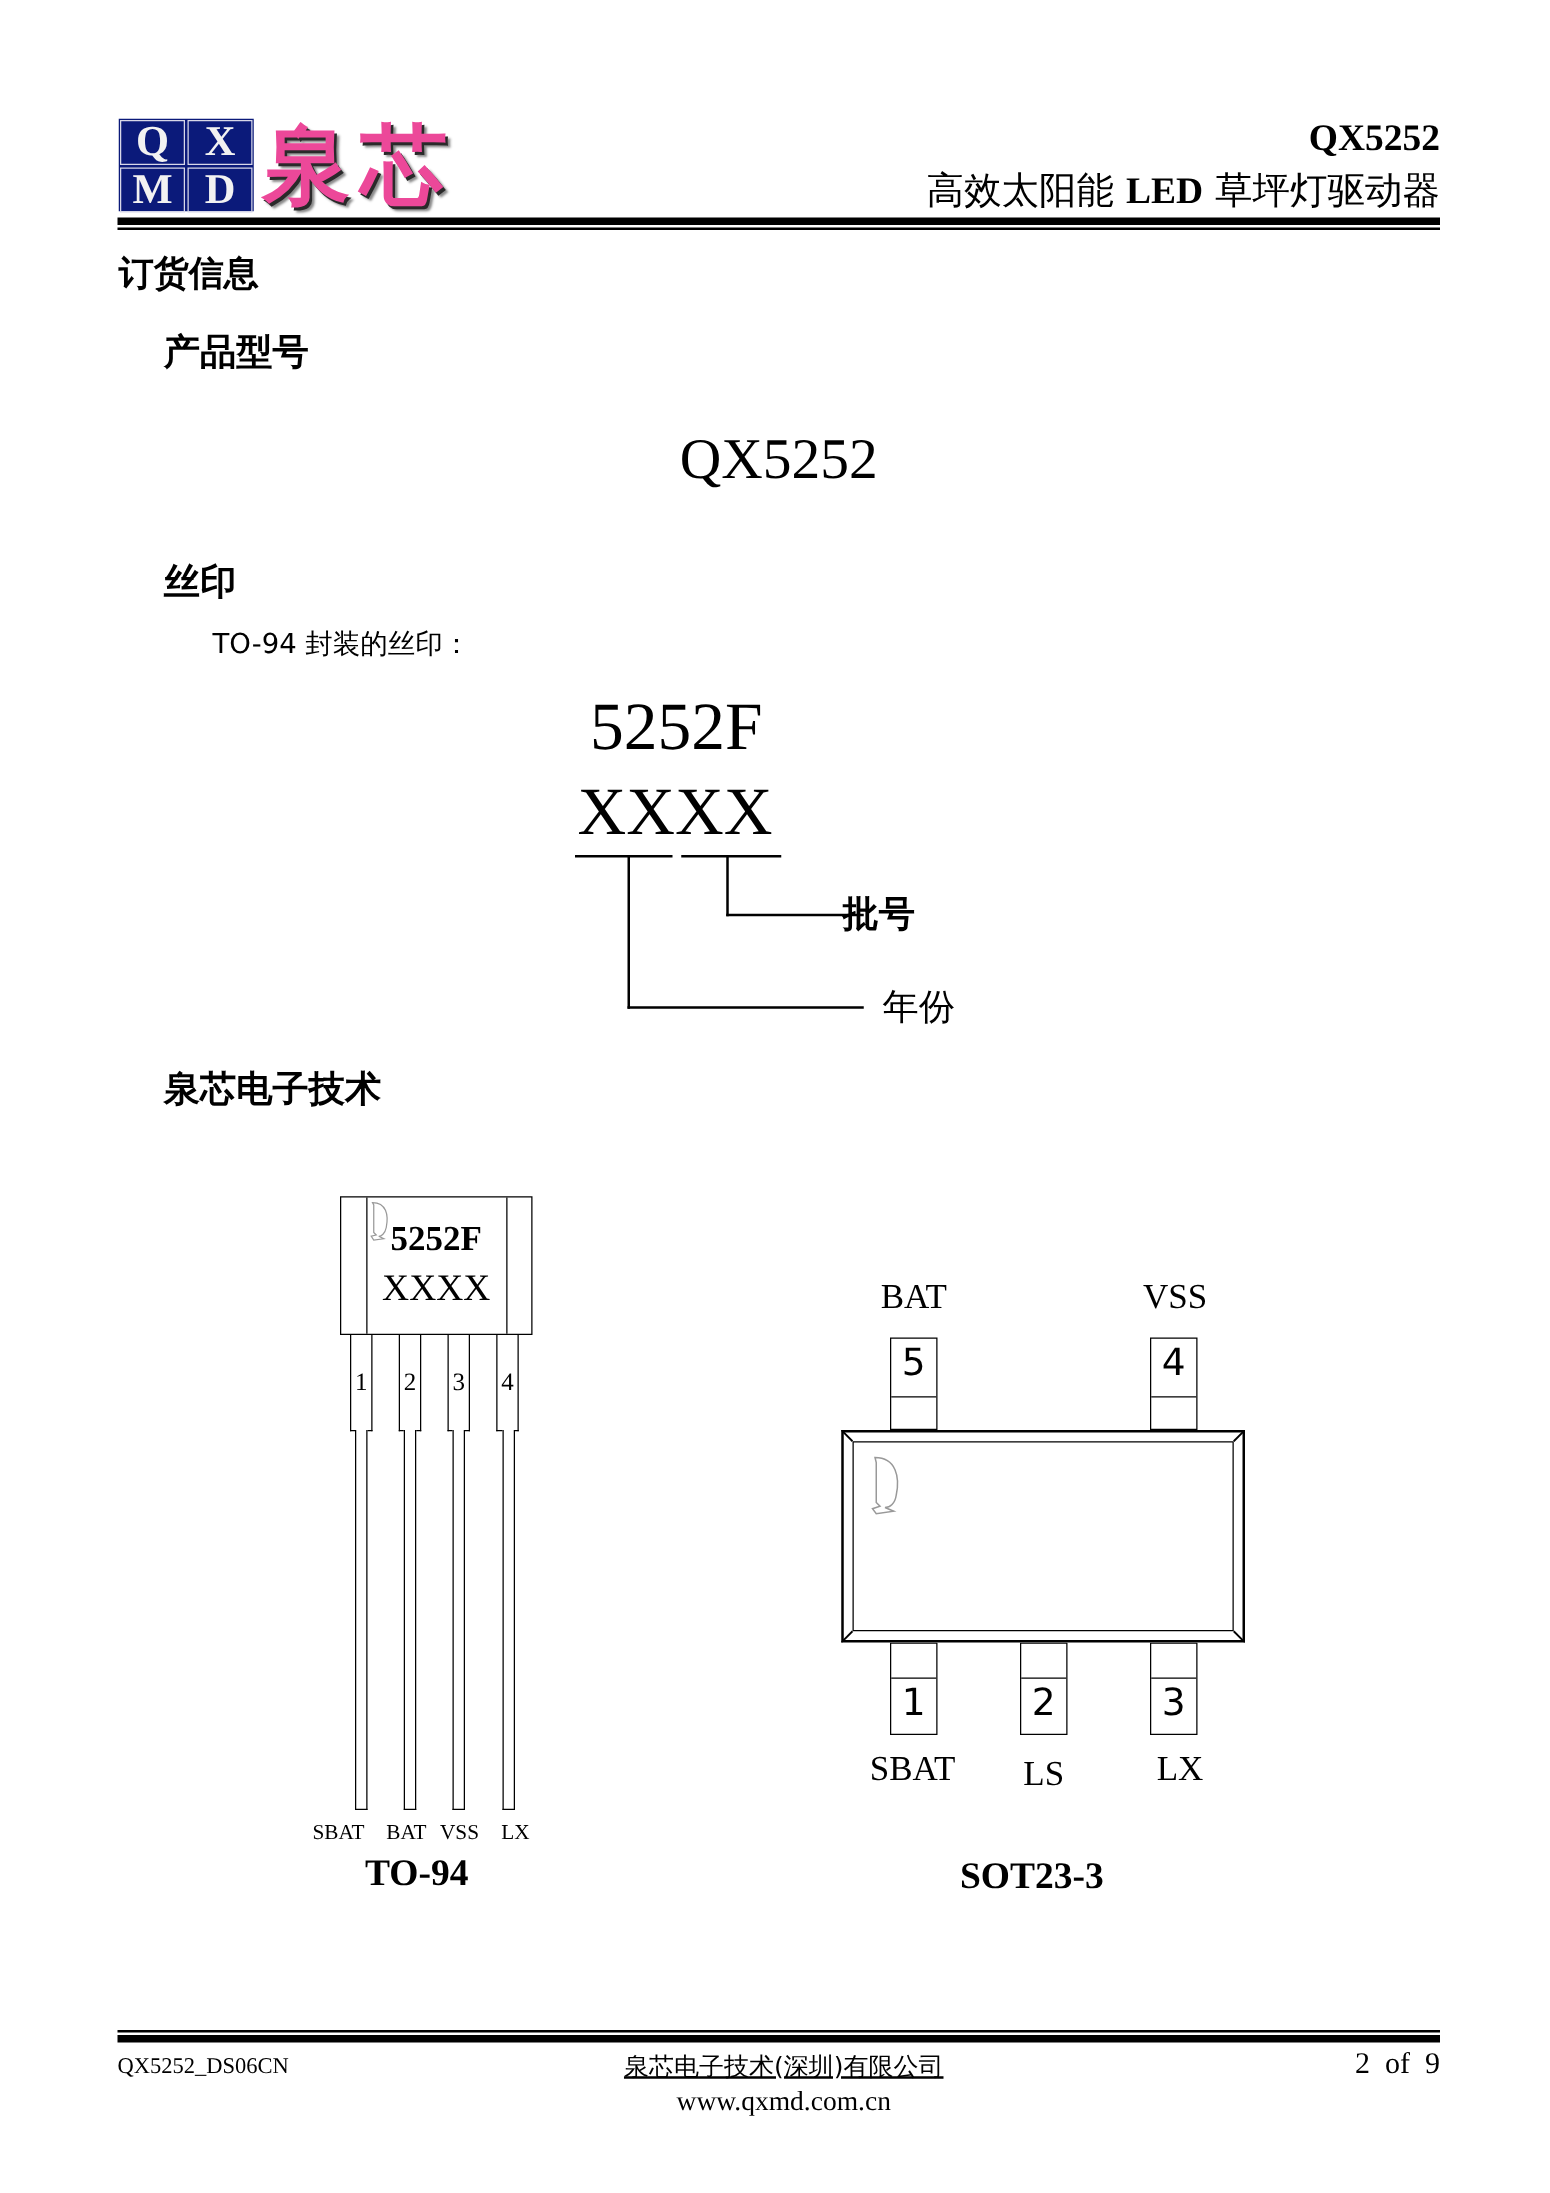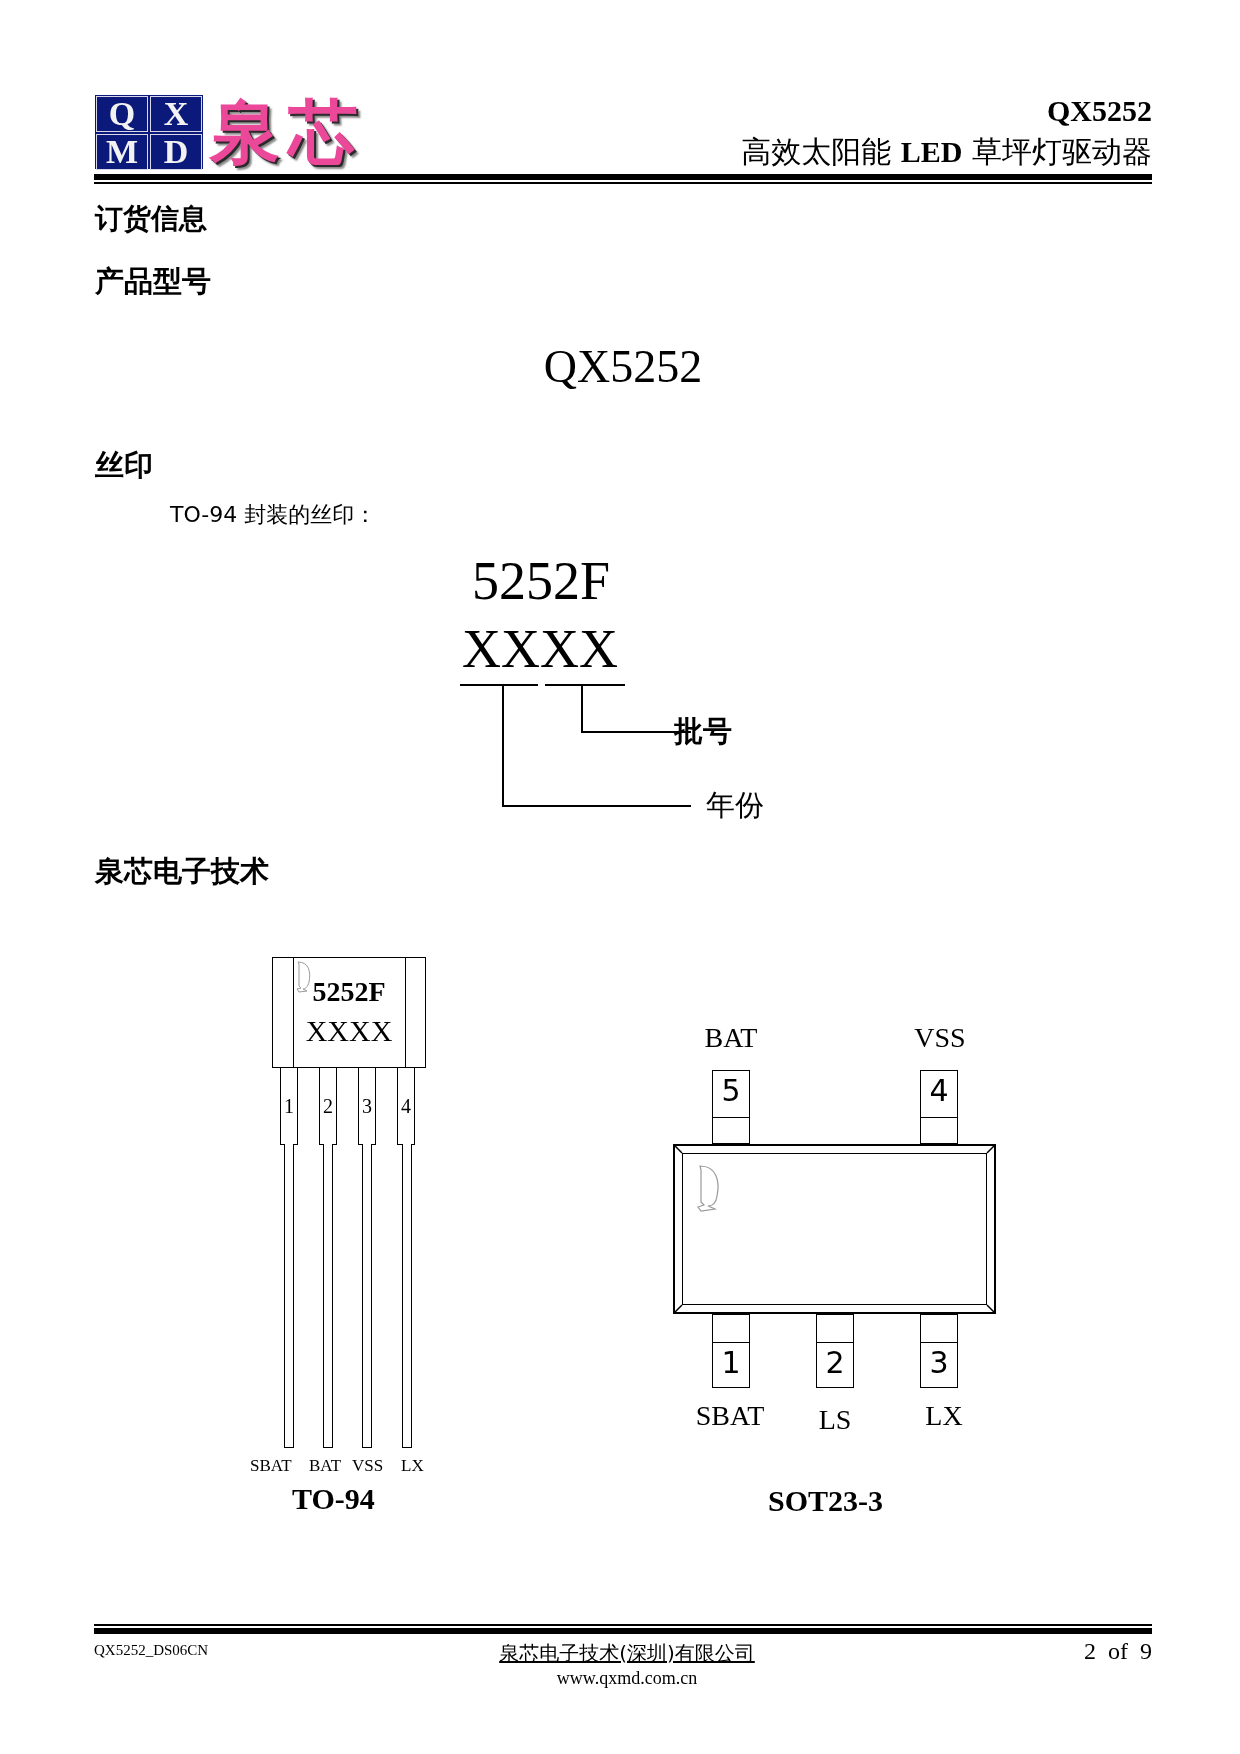--- a/index.html
+++ b/index.html
@@ -13,44 +13,44 @@
   .logo-cell { flex:1; display:flex; align-items:center; justify-content:center; color:#f2f2f2; font-weight:bold; font-size:34px; font-family:"Liberation Serif",serif; border:1px solid #d8d8e8; margin:1px; line-height:1; }
   .logo-cn { left:210px; top:92px; font-size:70px; font-weight:bold; color:#ec4899; letter-spacing:8px; line-height:80px;
              text-shadow:2px 2px 0 #2a2a2a, 4px 4px 2px #888; font-family:"DejaVu Sans",sans-serif; }
   .hdr-right { right:88px; text-align:right; }
   .hdr-part { top:94px; font-size:30px; font-weight:bold; }
   .hdr-title { top:132px; font-size:30px; }
   .hdr-title b { font-weight:bold; }
   .rule-thick { left:94px; width:1058px; height:6px; background:#000; }
   .rule-thin  { left:94px; width:1058px; height:2px; background:#000; }
   .h1 { font-size:28px; font-weight:bold; }
-  .h2 { font-size:29px; font-weight:bold; }
+  .h2 { font-size:29px; font-weight:bold;margin-left:36px; }
   .big-part { font-size:46px; }
   .mark-line { font-size:54px; letter-spacing:0px; }
   .line { background:#000; }
   .callout { font-size:29px; }
   
   .to-body { left:272px; top:957px; width:154px; height:111px; border:1.5px solid #000; box-sizing:border-box; }
   .to-inner { top:0; bottom:0; width:0; border-left:1.5px solid #000; }
   .to-mark1 { font-size:28px; font-weight:bold; }
   .to-mark2 { font-size:30px; }
   .pad { width:18px; height:77px; border:1.5px solid #000; border-top:none; box-sizing:border-box; background:#fff; display:flex; align-items:center; justify-content:center; font-size:20px; }
   .leg { width:10px; border:1.5px solid #000; border-top:none; box-sizing:border-box; background:#fff; }
   .to-lbl { font-size:17px; }
   .caption { font-size:30px; font-weight:bold; }
   
   .sot-outer { left:673px; top:1144px; width:323px; height:170px; border:2px solid #000; box-sizing:border-box; }
   .sot-inner { left:682px; top:1153px; width:305px; height:152px; border:1.5px solid #000; box-sizing:border-box; }
   .sot-pin { width:38px; height:74px; border:1.5px solid #000; box-sizing:border-box; background:#fff; }
   .sot-num { position:absolute; left:0; width:100%; text-align:center; font-size:30px; font-family:"DejaVu Sans",sans-serif; }
   .sot-div { position:absolute; left:0; width:100%; height:0; border-top:1.5px solid #000; }
   .sot-lbl { font-size:28px; text-align:center; width:120px; }
-  .footer-txt { font-size:15px; }
+  .footer-txt { font-size:18px; }
   .footer-cn { font-size:20px;text-decoration:underline; }
-  .footer-url { font-size:18px; }
+  .footer-url { font-size:22px; }
   .footer-page { font-size:24px;text-align:center; }
 </style>
 </head>
 <body>
 
 <div class="abs logo-box">
   <div class="logo-row">
     <div class="logo-cell">Q</div>
     <div class="logo-cell">X</div>
   </div>

